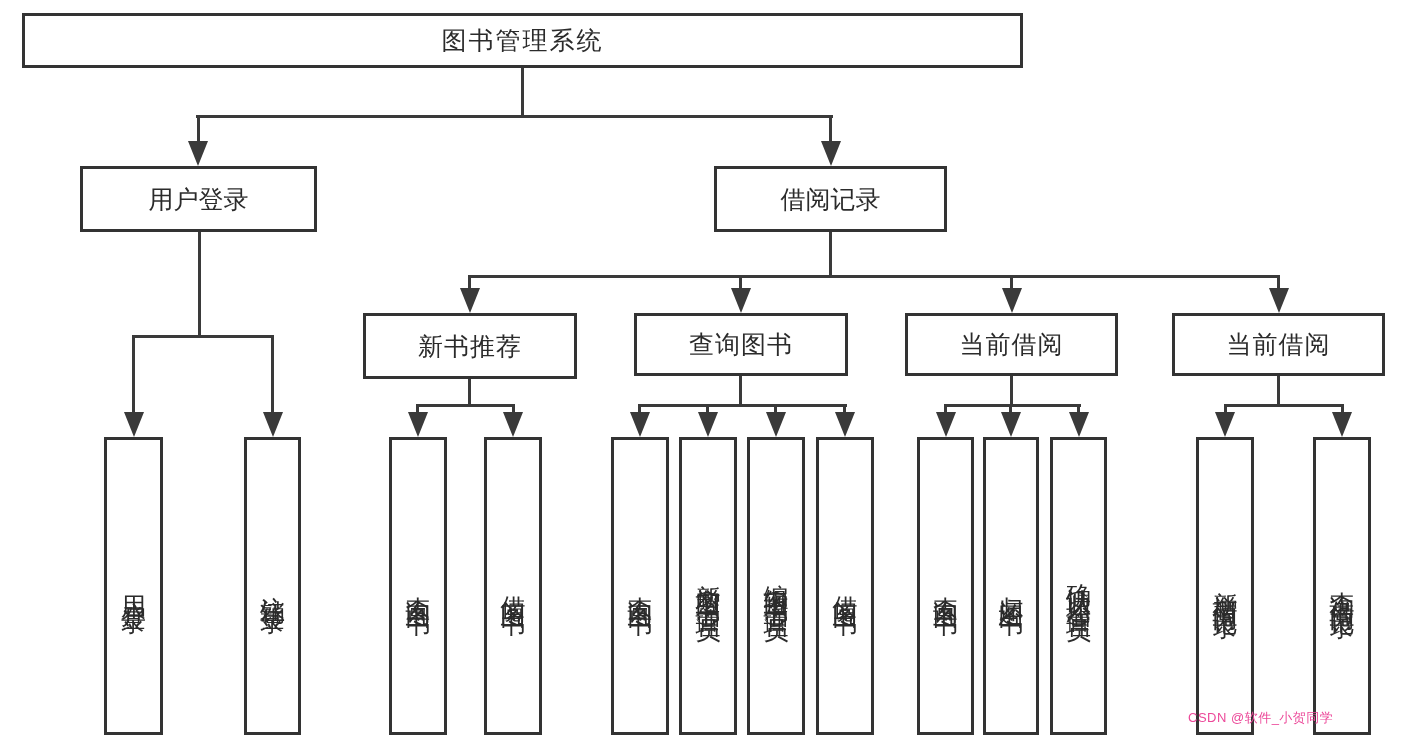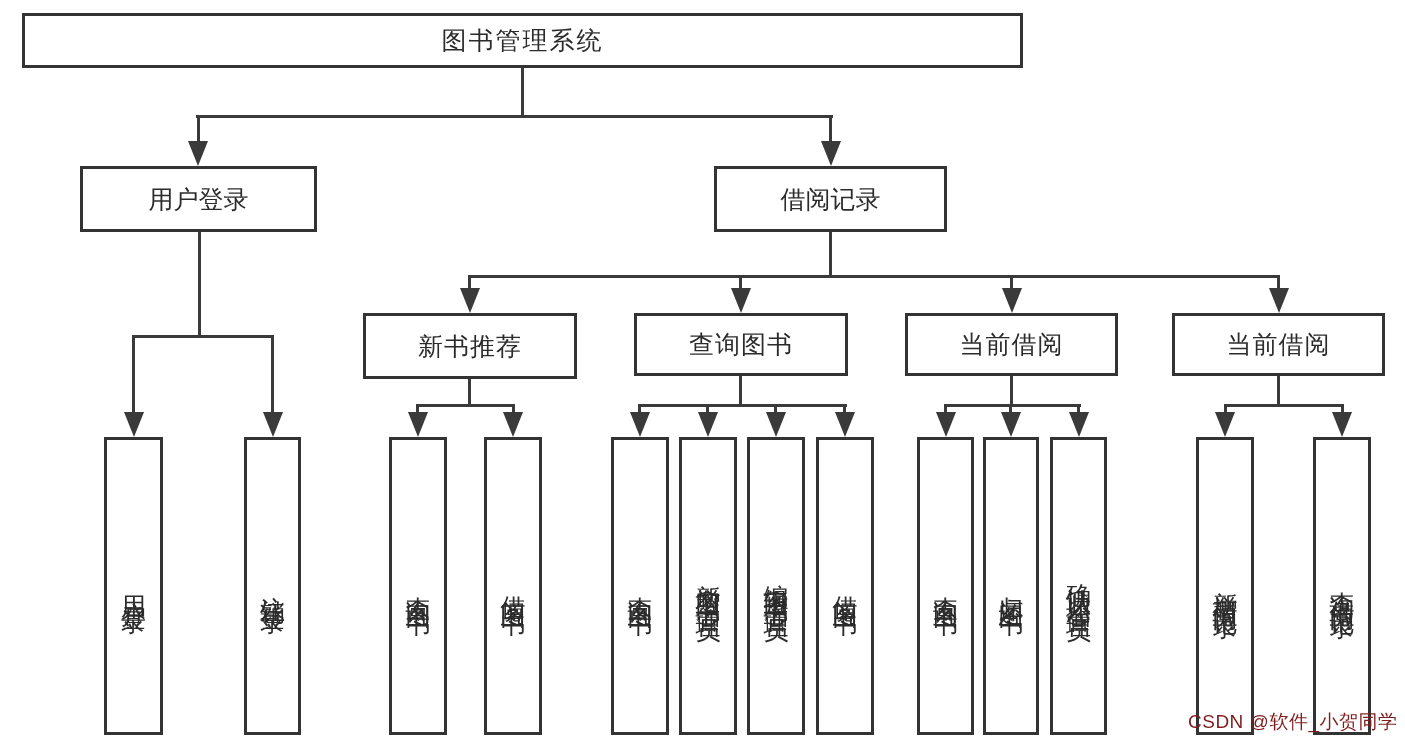--- a/index.html
+++ b/index.html
@@ -26,21 +26,21 @@
   }
   .h{position:absolute;height:3px;background:#3a3a3a;z-index:1;}
   .v{position:absolute;width:3px;background:#3a3a3a;z-index:1;}
   .arw{
     position:absolute;width:0;height:0;z-index:1;
     border-left:10px solid transparent;border-right:10px solid transparent;
     border-top:25px solid #3a3a3a;
   }
   .watermark{
     position:absolute;left:1188px;top:709px;z-index:3;
-    font-size:19px;color:#7f1d1d;letter-spacing:0.5px;white-space:nowrap;
+    font-size:13px;color:#ec4899;letter-spacing:0.5px;white-space:nowrap;
   }
 </style>
 </head>
 <body>
 
 <div class="canvas">
 
   <div class="node title" style="left:22px;top:13px;width:1001px;height:55px">图书管理系统</div>
 
   <div class="node" style="left:80px;top:166px;width:237px;height:66px">用户登录</div>

